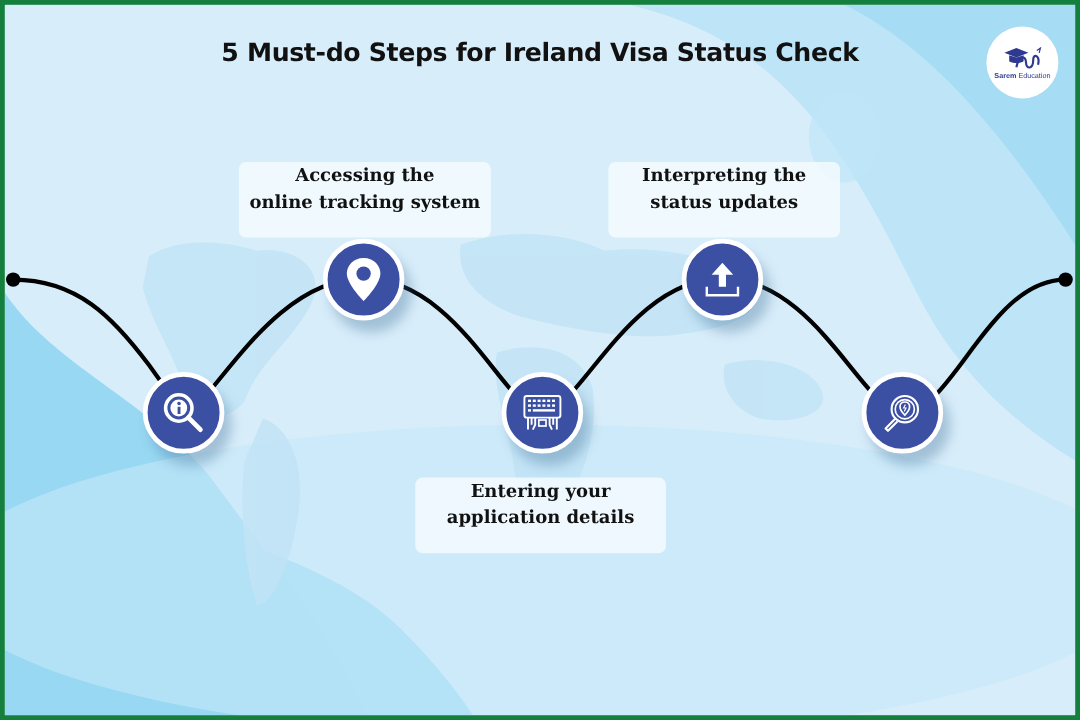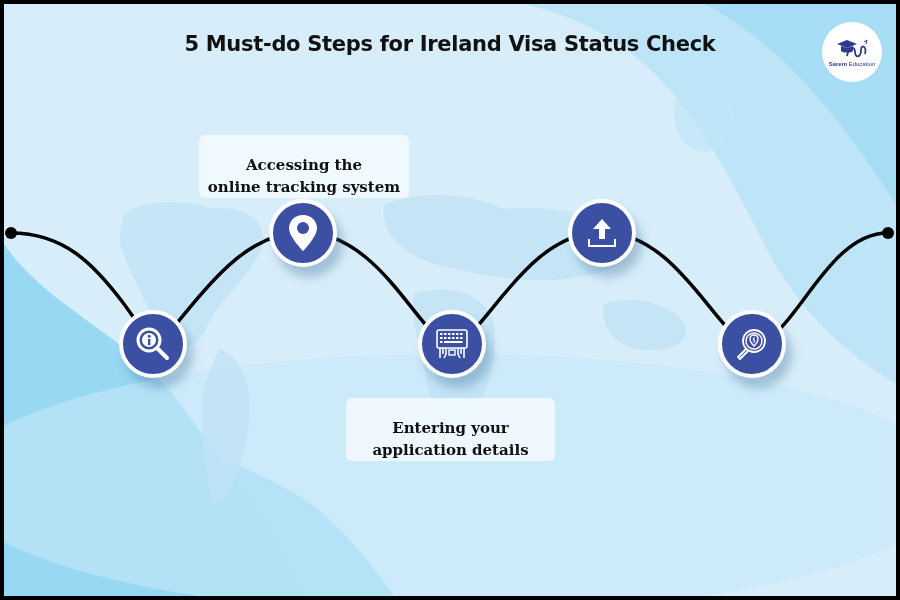--- a/index.html
+++ b/index.html
@@ -1,40 +1,40 @@
 <!DOCTYPE html>
 <html><head>
   <meta charset="utf-8">
   <style>
     html, body { margin: 0; padding: 0; }
     body { width: 900px; height: 600px; overflow: hidden; }
     .frame {
       position: relative; width: 900px; height: 600px; box-sizing: border-box;
-      border: 4px solid #000000; background: #d8edfa; overflow: hidden;
+      border: 4px solid #15803d; background: #d8edfa; overflow: hidden;
     }
     .bg { position: absolute; left: 0; top: 0; width: 892px; height: 592px; }
     .title {
       position: absolute; left: 0; right: 0; top: 28px; text-align: center;
       font-family: "DejaVu Sans", sans-serif; font-weight: bold; font-size: 21px;
       color: #111; letter-spacing: -0.3px;
     }
     .logo {
       position: absolute; left: 818px; top: 18px; width: 60px; height: 60px;
       border-radius: 50%; background: #ffffff; display: flex; flex-direction: column;
       align-items: center; justify-content: center;
     }
     .logo-text {
       font-family: "Liberation Sans", sans-serif; font-size: 6px; font-weight: bold; color: #2e3a8f;
       margin-top: 1px; white-space: nowrap;
     }
     .logo-text .light { font-weight: normal; }
     .card {
       position: absolute; box-sizing: border-box; border-radius: 6px;
       background: rgba(245, 251, 255, 0.82);
-      display: flex; align-items: flex-end; justify-content: center; text-align: center;
+      display: flex; align-items: flex-start; justify-content: center; text-align: center;
       font-family: "DejaVu Serif", serif; font-weight: bold; font-size: 15px; line-height: 22px;
       color: #111;
     }
     .card span { display: block; white-space: pre-line; }
     .step {
       position: absolute; width: 68px; height: 68px; box-sizing: border-box; border-radius: 50%;
       background: #3b4fa3; border: 4px solid #ffffff;
       box-shadow: 6px 10px 10px rgba(60, 110, 150, 0.35);
       display: flex; align-items: center; justify-content: center;
     }
@@ -90,20 +90,24 @@
   </div>
 
   <div class="card" style="left:195px; top:131px; width:210px; height:63px;">
     <span>Accessing the
 online tracking system</span>
   </div>
   <div class="card" style="left:342px; top:394px; width:209px; height:63px;">
     <span>Entering your
 application details</span>
   </div>
+  <div class="card" style="left:503px; top:131px; width:193px; height:63px;">
+    <span>Interpreting the
+status updates</span>
+  </div>
 
   <div class="step" style="left:115px; top:306px;">
     <svg width="40" height="40" viewBox="0 0 40 40">
       <circle cx="16" cy="16" r="11" fill="none" stroke="#fff" stroke-width="3"></circle>
       <circle cx="16" cy="16" r="7" fill="#fff"></circle>
       <rect x="15" y="15" width="2.4" height="6" fill="#3b4fa3"></rect>
       <circle cx="16.2" cy="12.2" r="1.5" fill="#3b4fa3"></circle>
       <line x1="24" y1="24" x2="34" y2="34" stroke="#fff" stroke-width="4" stroke-linecap="round"></line>
     </svg>
   </div>

